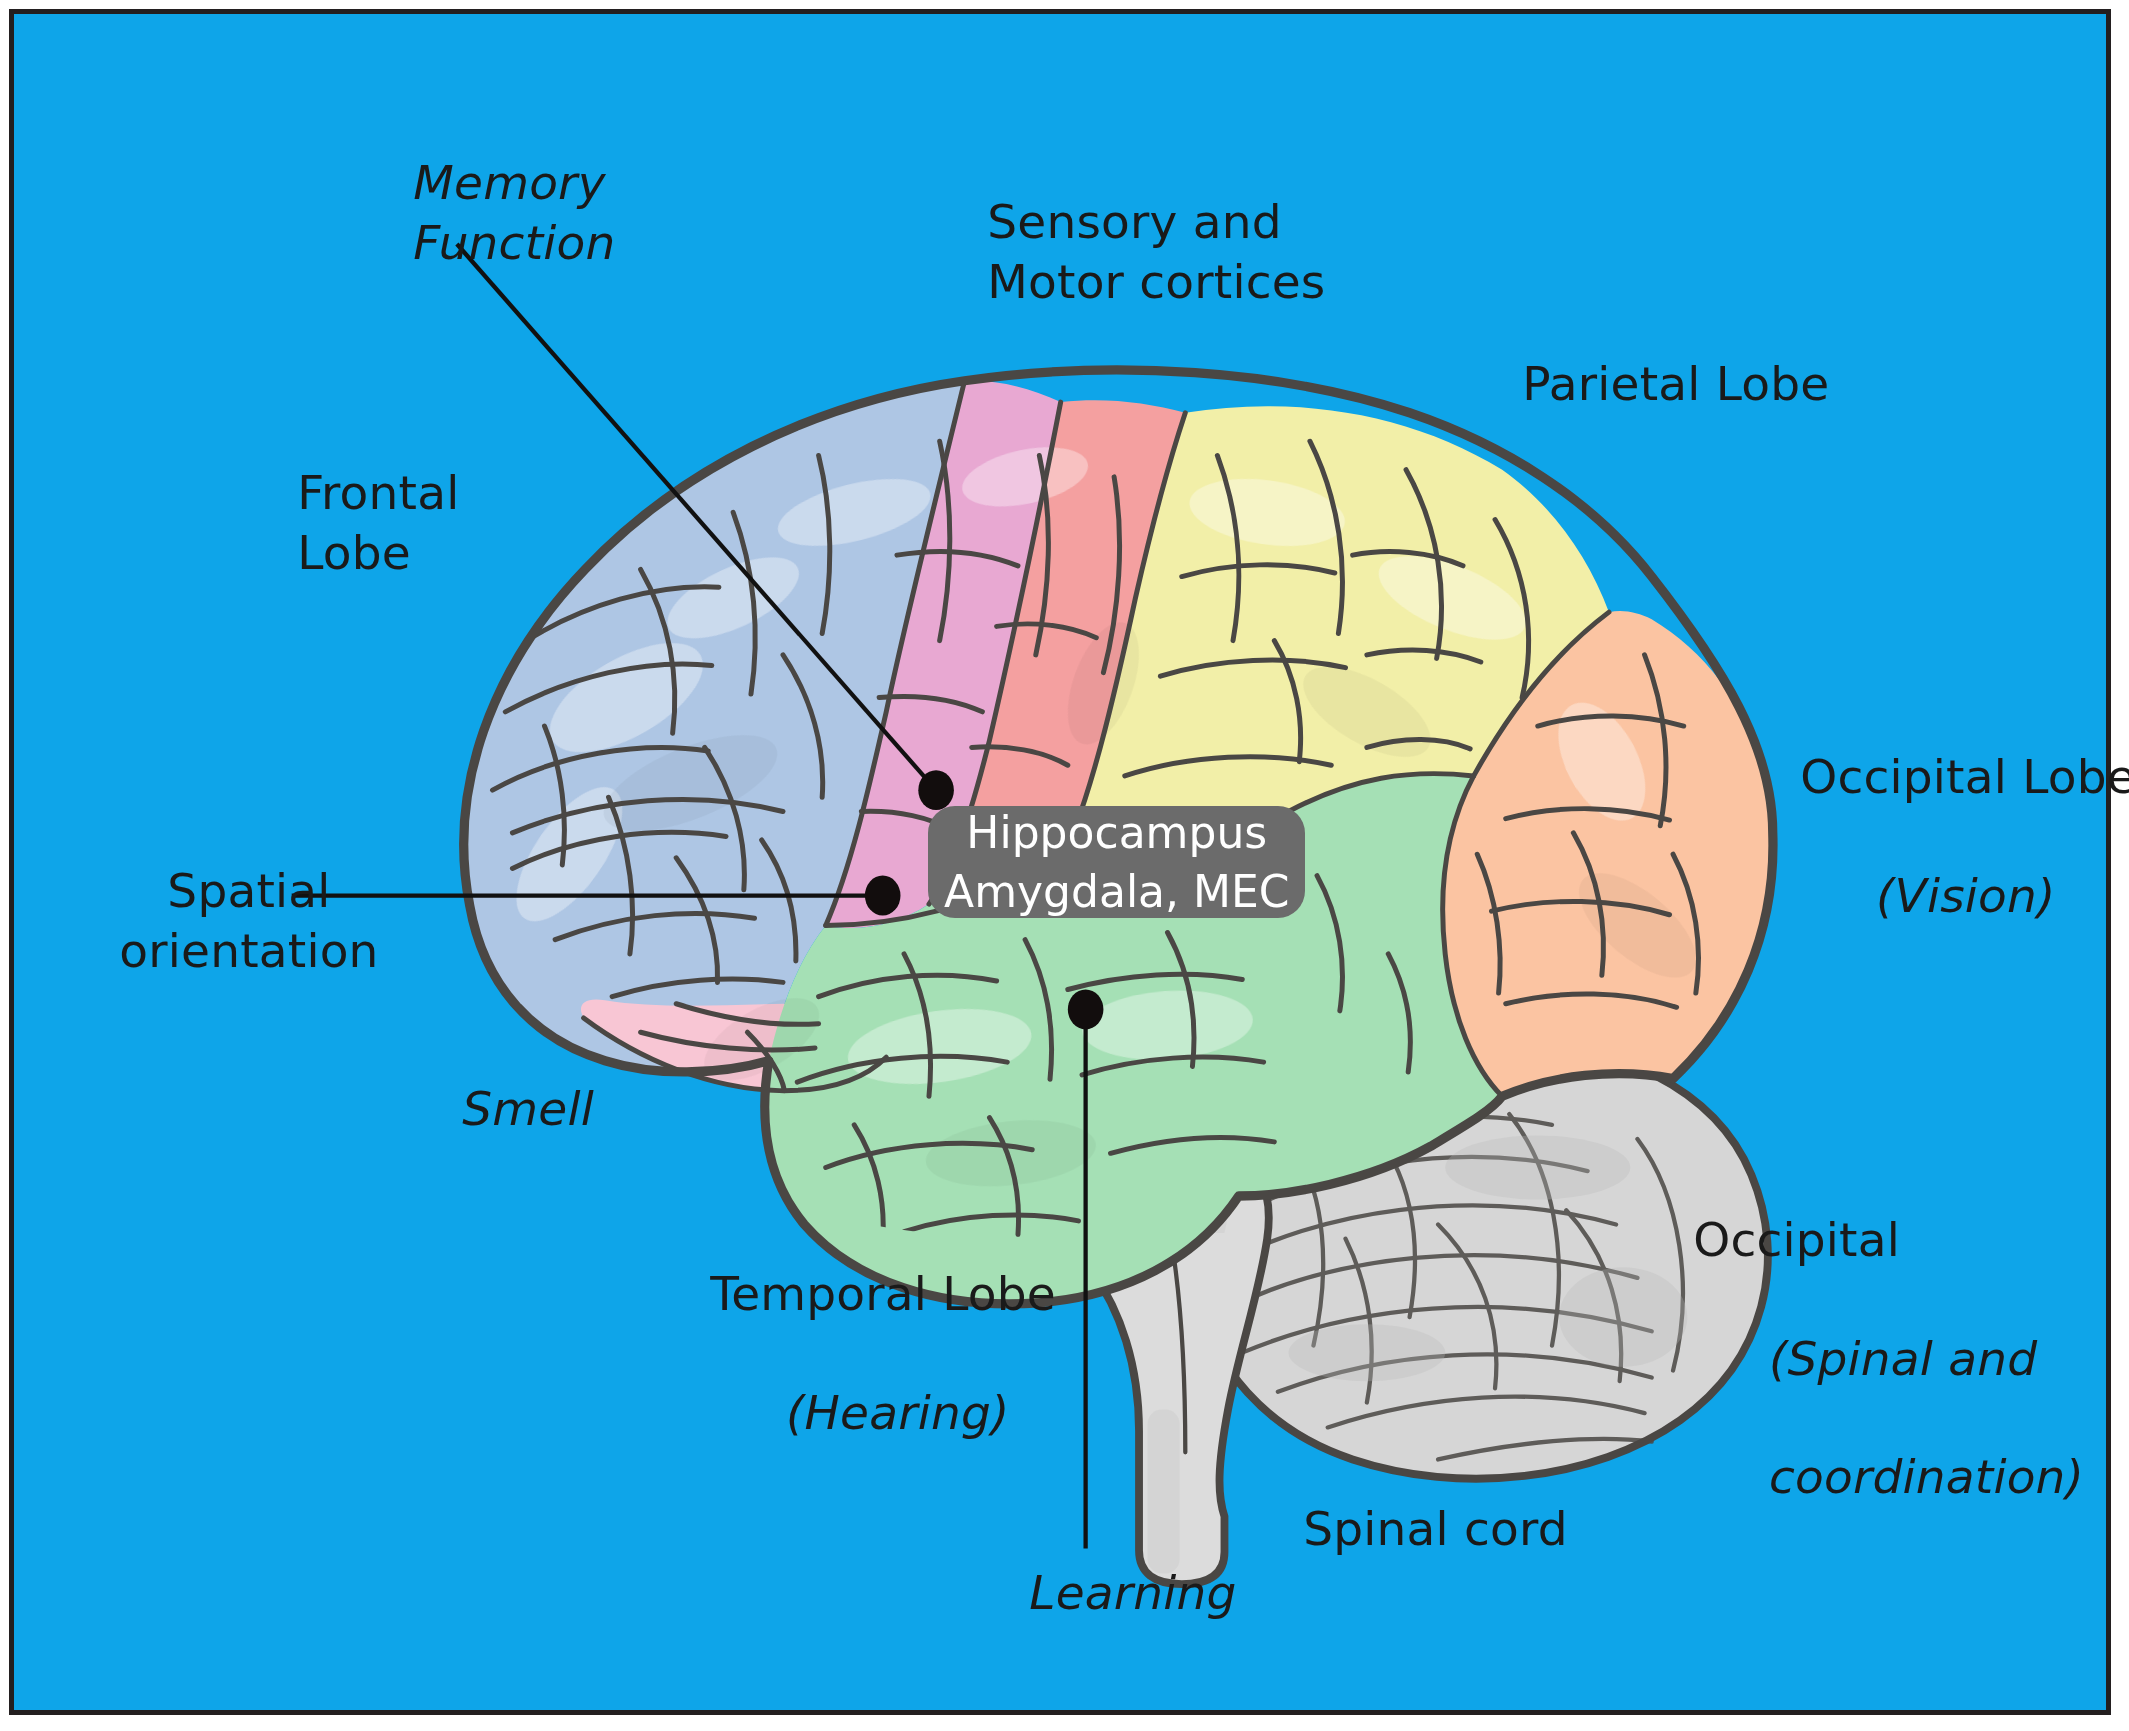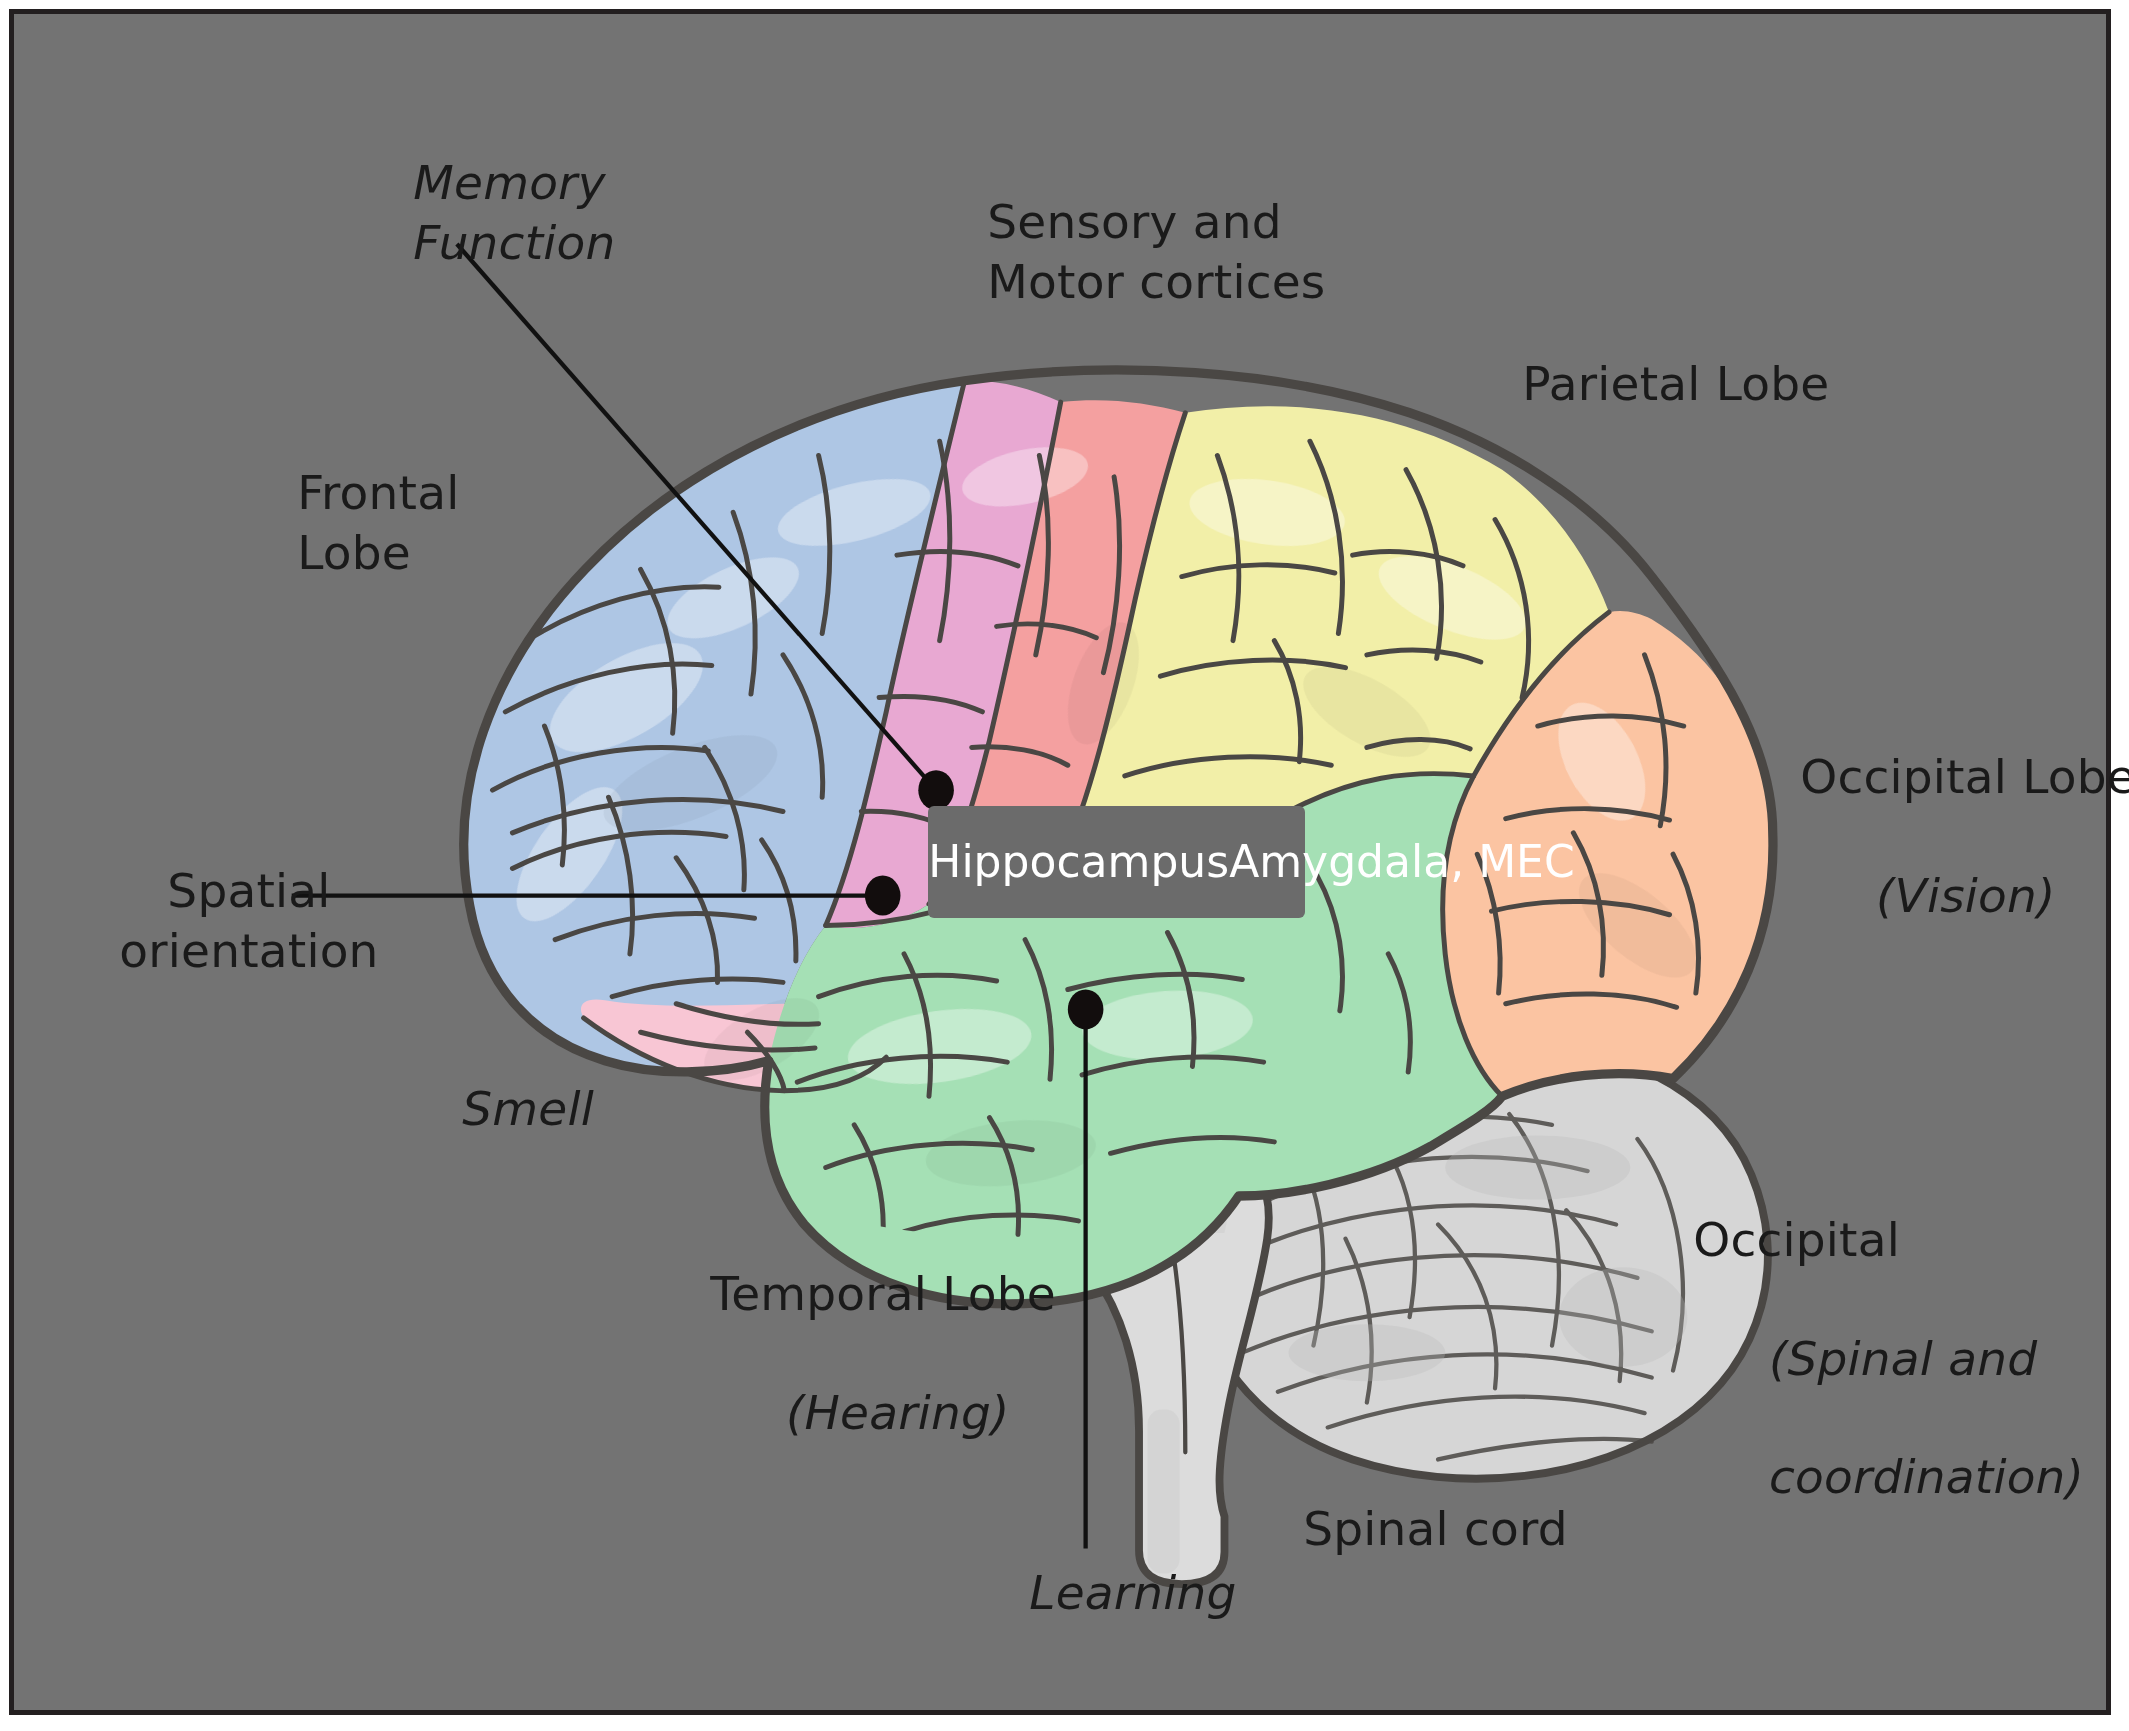--- a/index.html
+++ b/index.html
@@ -8,21 +8,21 @@
     width:2129px;height:1731px;
     font-family:"DejaVu Sans","Liberation Sans",sans-serif;
     overflow:hidden;
   }
   #frame{
     position:absolute;
     left:9.3px;top:9.3px;
     width:2102px;height:1706px;
     border:5px solid #231f20;
     box-sizing:border-box;
-    background:#737373;
+    background:#0ea5e9;
   }
   #stage{
     position:absolute;inset:0;
   }
   svg#brain{
     position:absolute;left:0;top:0;width:2129px;height:1731px;
     overflow:visible;
   }
   .lbl{
     position:absolute;
@@ -33,22 +33,22 @@
     white-space:pre;
     font-family:"DejaVu Sans","Liberation Sans",sans-serif;
   }
   .lbl .it{font-style:italic;}
   .lbl.italic{font-style:italic;}
   #callout{
     position:absolute;
     left:914px;top:792px;
     width:377px;height:112px;
     background:#6b6b6b;
-    border-radius:6px;
-    display:flex;
+    border-radius:27px;
+    display:flex;flex-direction:column;
     align-items:center;justify-content:space-between;
   }
   #callout span{
     color:#ffffff;
     font-size:44px;
     line-height:1.22;
     white-space:pre;
     font-family:"DejaVu Sans","Liberation Sans",sans-serif;
   }
 </style>

